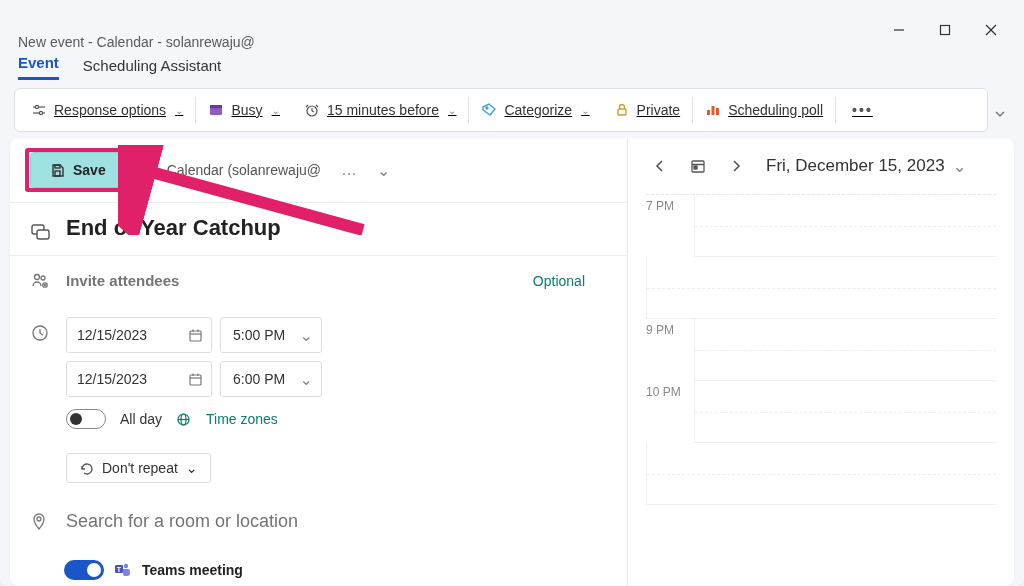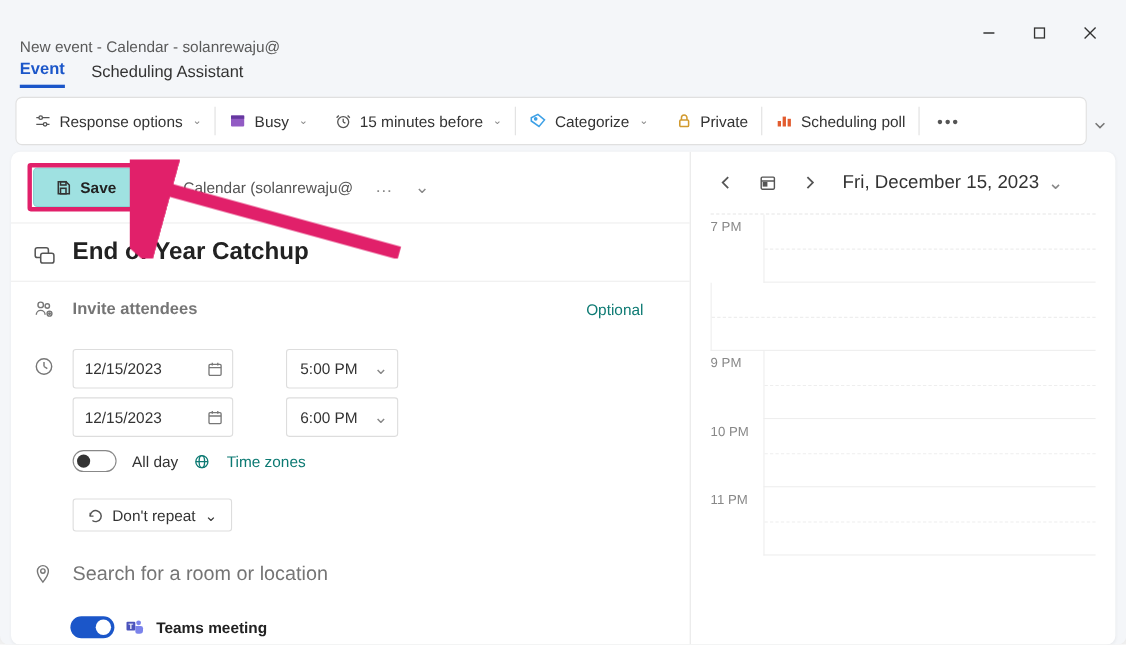--- a/index.html
+++ b/index.html
@@ -11,21 +11,21 @@
   .titlebar-title { color: #5a5a5a; font-size: 14px; }
   .win-controls { display: flex; gap: 0; }
   .win-btn { width: 46px; height: 40px; display: flex; align-items: center; justify-content: center; color: #333; cursor: pointer; }
 
   
   .tabrow { display: flex; align-items: flex-end; gap: 24px; padding: 0 18px; height: 30px; background: #f4f6f9; }
   .tab { font-size: 15px; color: #333; padding: 4px 0 6px 0; cursor: pointer; }
   .tab.active { color: #1b56c9; font-weight: 600; border-bottom: 3px solid #1b56c9; }
 
   
-  .toolbar-wrap { padding: 8px 14px 6px 14px; background: #f4f6f9; display:flex; align-items:center; }
+  .toolbar-wrap { padding: 8px 14px 6px 14px; background: #f4f6f9; display:flex; align-items:center;text-decoration:underline; }
   .toolbar { flex: 1; display: flex; align-items: center; height: 44px; background: #fff; border: 1px solid #e0e0e0; border-radius: 6px; padding: 0 4px; }
   .tool { display: flex; align-items: center; gap: 7px; padding: 0 12px; height: 100%; font-size: 14px; color: #333; cursor: pointer; position: relative; }
   .tool .chev { color: #888; font-size: 10px; margin-left: 2px; }
   .divider { width: 1px; height: 26px; background: #e0e0e0; }
   .more-chev { padding: 0 4px 0 6px; color:#666; cursor:pointer; }
 
   .icon { width: 16px; height: 16px; display: inline-flex; align-items: center; justify-content: center; }
 
   
   .content { display: flex; background: #fff; height: calc(586px - 50px - 30px - 58px); border-radius: 8px; margin: 0 10px; box-shadow: 0 1px 3px rgba(0,0,0,0.05); overflow:hidden; }
@@ -45,21 +45,21 @@
   .row-icon { width: 22px; flex: 0 0 22px; color: #666; margin-top: 6px; }
   .title-input { font-size: 22px; font-weight: 600; color: #222; border: none; outline: none; width: 100%; background: transparent; }
   .attendee-row { border-top: 1px solid #eee;}
   .attendee-input { flex: 1; font-size: 15px; color: #888; border: none; outline: none; background: transparent; padding:4px 0;font-weight:bold; }
   .optional { color: #0d7a73; font-size: 14px; cursor:pointer; padding-right:22px; }
 
   .dt-col { display: flex; flex-direction: column; gap: 8px; flex:1; }
   .dt-line { display: flex; gap: 8px; }
   .dt-box { display: flex; align-items: center; border: 1px solid #ddd; border-radius: 3px; height: 36px; background: #fff; }
   .date-box { width: 146px; padding: 0 8px 0 10px; justify-content: space-between; }
-  .time-box { width: 102px; padding: 0 8px 0 12px; justify-content: flex-start; margin-left: 40px; }
+  .time-box { width: 102px; padding: 0 8px 0 12px; justify-content: flex-start; }
   .dt-box input { border: none; outline: none; font-size: 14px; width: 100%; background: transparent; color:#333; }
   .dt-box .chev, .dt-box .cal-ico { color: #888; cursor:pointer; }
   .allday-row { display: flex; align-items: center; gap: 14px; margin-top:4px; }
   .toggle-off { width: 40px; height: 20px; border: 1px solid #888; border-radius: 10px; position: relative; cursor: pointer; background:#fff; }
   .toggle-off::after { content:""; width:12px; height:12px; border-radius:50%; background:#333; position:absolute; left:3px; top:3px; }
   .allday-label { font-size: 14px; color: #333; }
   .tz-link { color: #0d7a73; font-size: 14px; display:flex; align-items:center; gap:15px; cursor:pointer; }
 
   .repeat-box { display: inline-flex; align-items:flex-end; gap:8px; border:1px solid #ddd; border-radius:3px; padding:6px 12px; font-size:14px; color:#333; cursor:pointer; }
 
@@ -381,21 +381,20 @@
           </div>
         <div class="time-row">
             <div class="time-label">9 PM</div>
             <div class="time-cell"></div>
           </div>
         <div class="time-row">
             <div class="time-label">10 PM</div>
             <div class="time-cell"></div>
           </div>
         <div class="time-row">
-            <div class="time-label">11 PM</div>
             <div class="time-cell"></div>
           </div>
       </div>
     </div>
   </div>
 
   <svg class="arrow-annot" viewBox="0 0 250 90">
     <defs>
         <marker id="ah" markerWidth="12" markerHeight="12" refX="2" refY="6" orient="auto">
           <polygon points="0,0 12,6 0,12" fill="#e1206a"></polygon>

